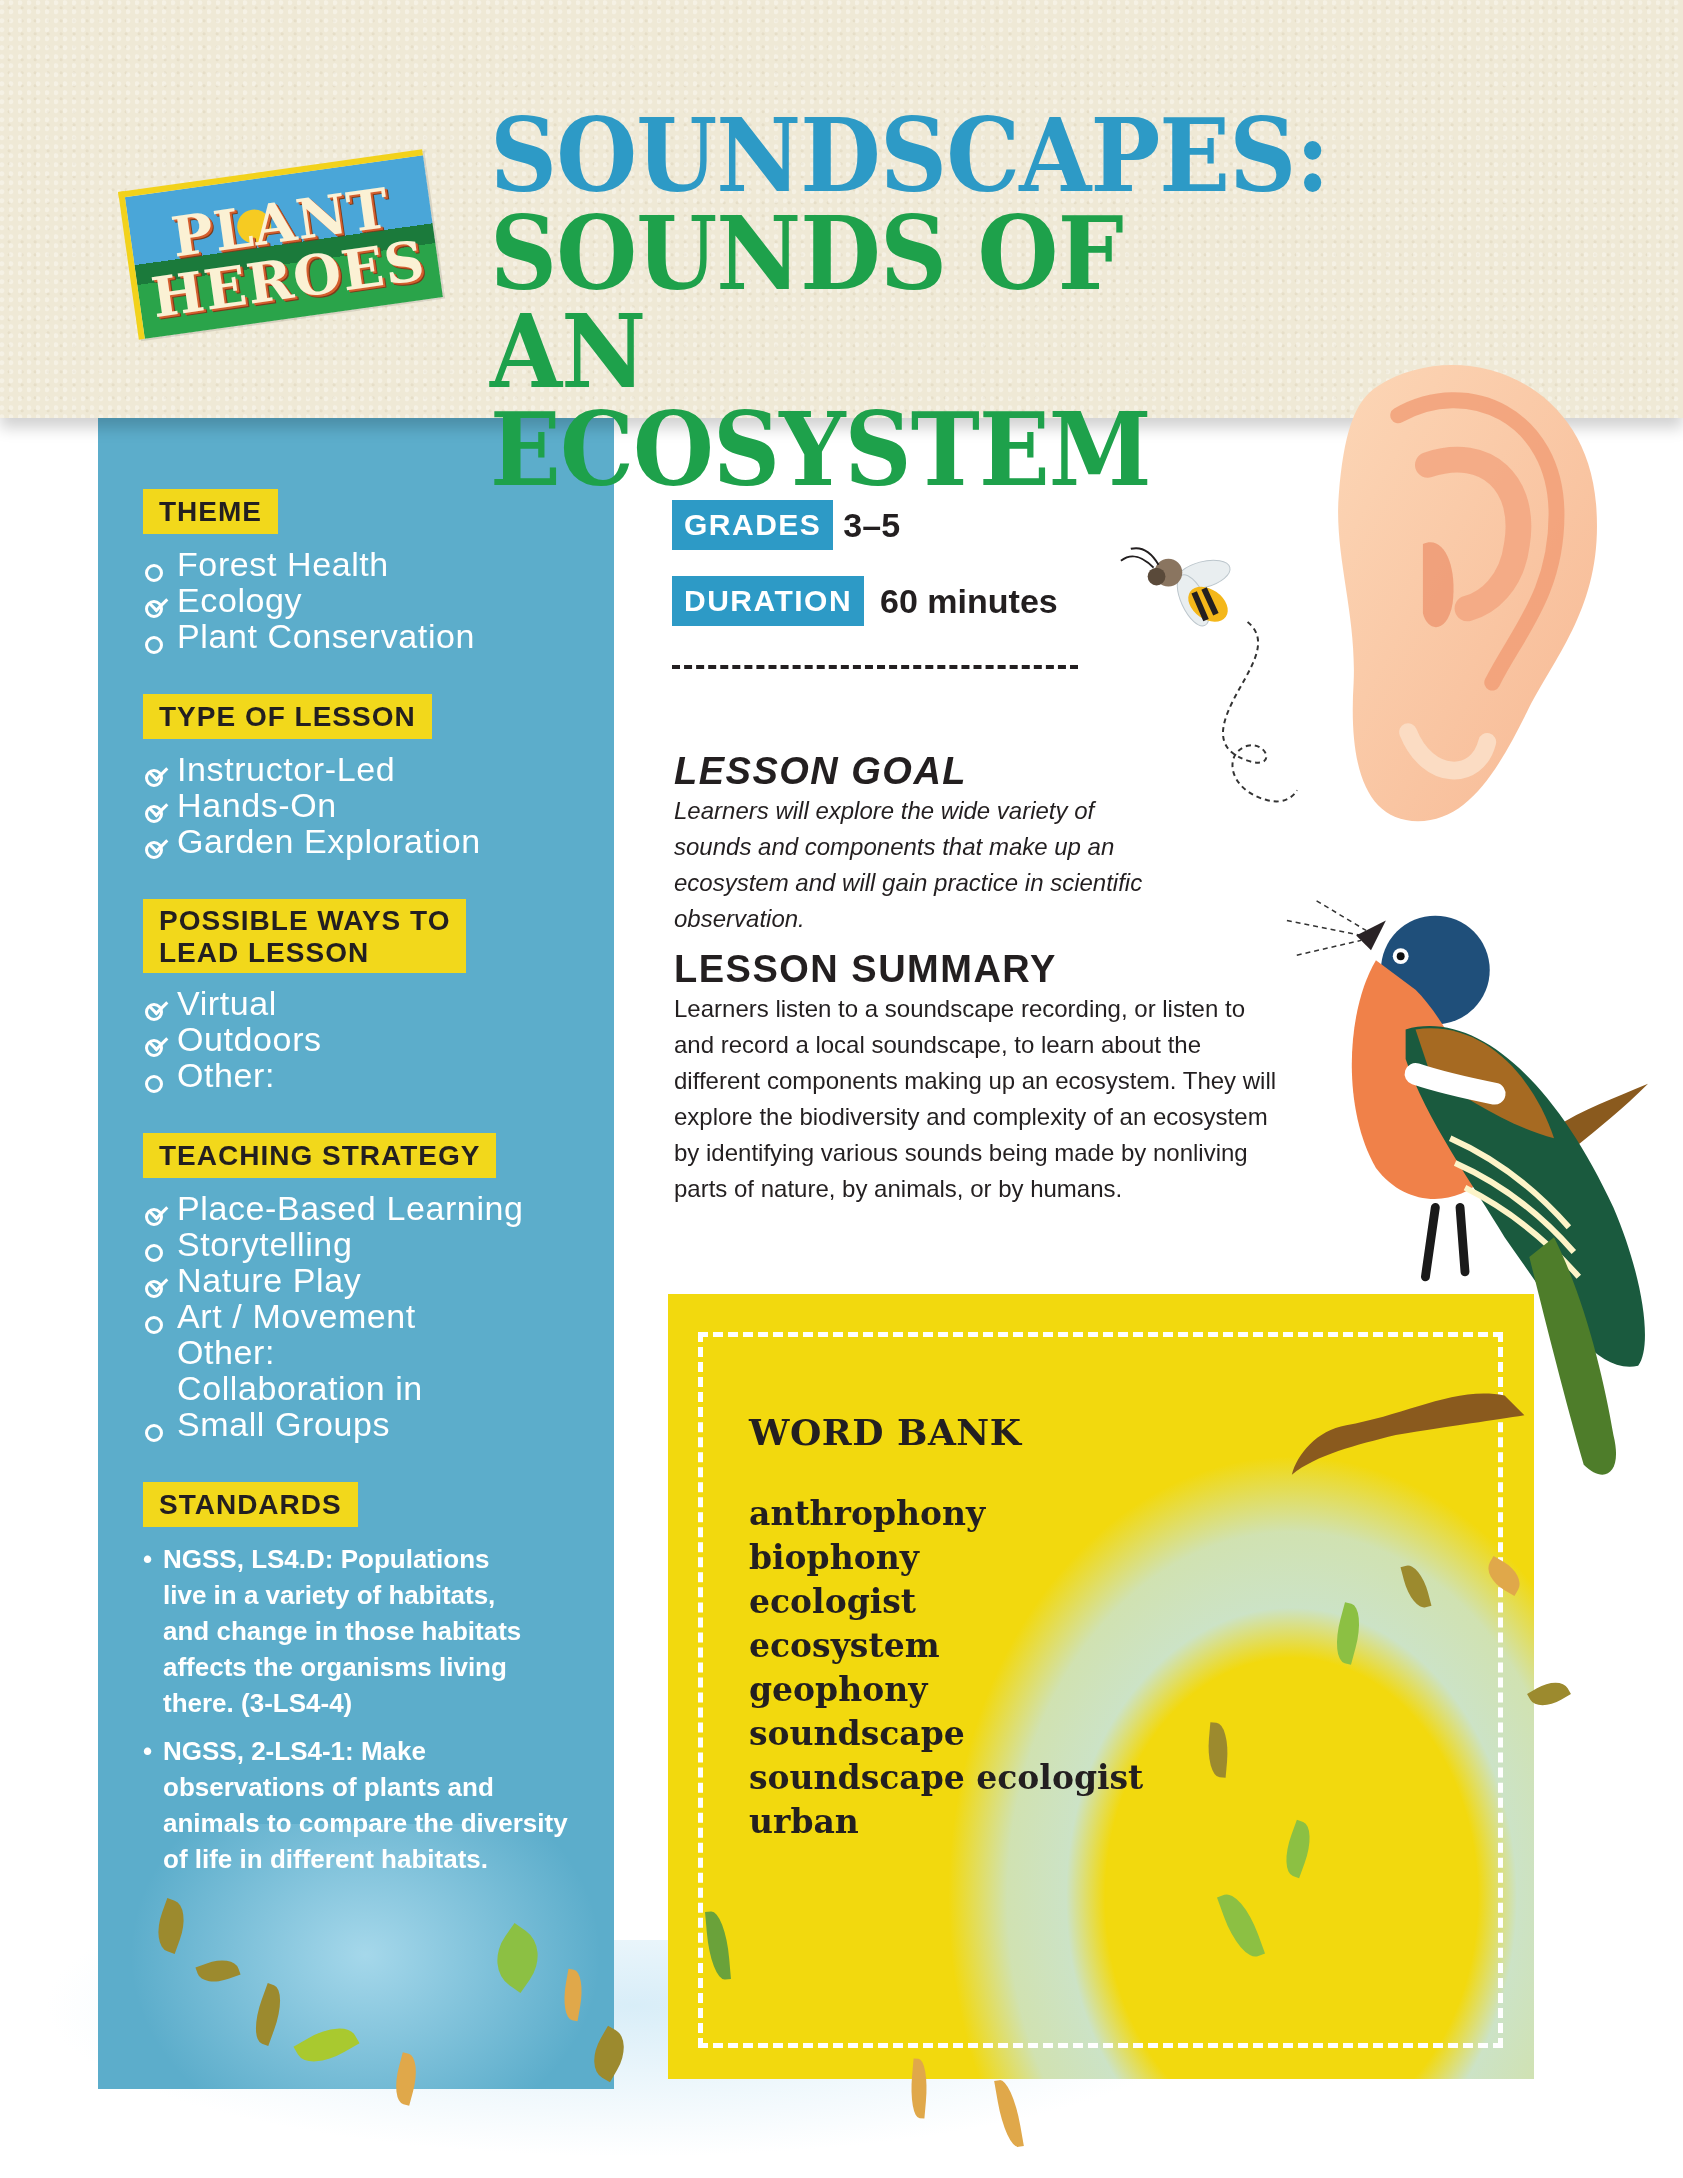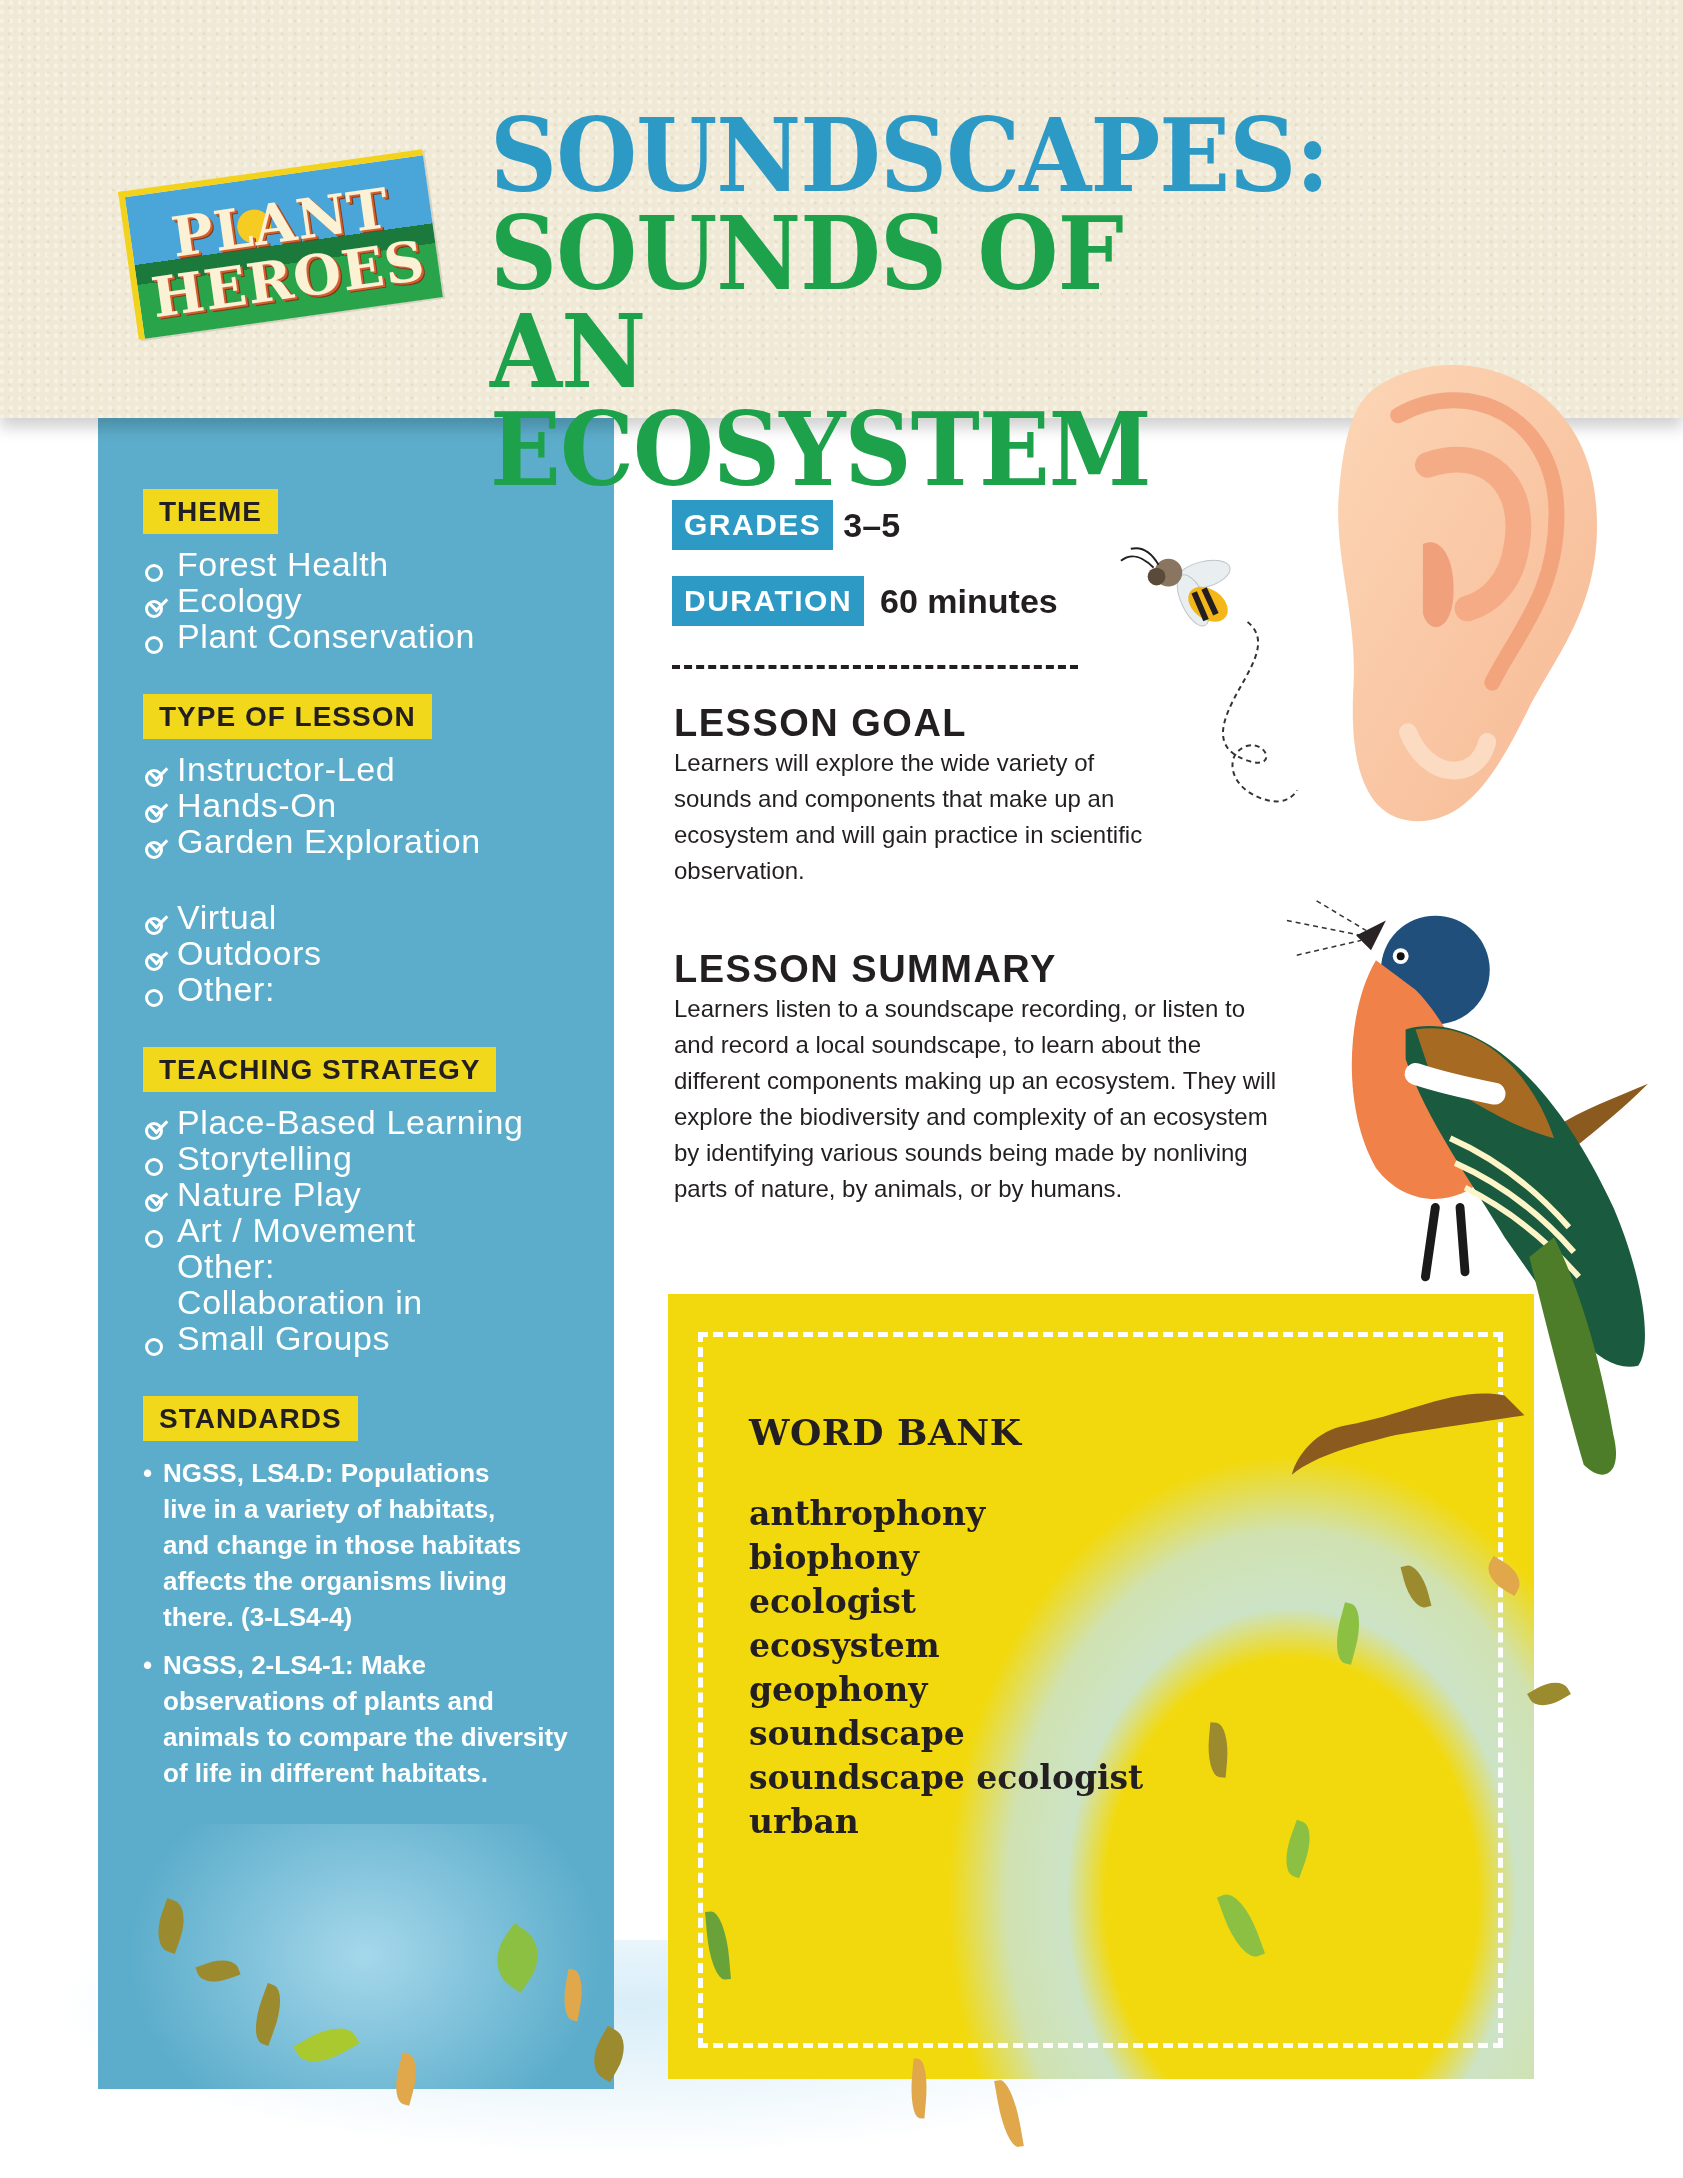--- a/index.html
+++ b/index.html
@@ -97,21 +97,21 @@
   .divider {
     position: absolute; left: 672px; top: 665px; width: 406px; height: 0;
     border-top: 4px dashed #231f20;
   }
 
   .section { position: absolute; left: 674px; width: 614px; }
   .section h2 {
     font-weight: 700; font-size: 38px; letter-spacing: 1.5px; line-height: 44px; color: #231f20;
   }
   .section p { font-size: 24px; line-height: 36px; color: #231f20; }
-  .goal { top: 701px; width: 475px; }
+  .goal { top: 749px; width: 475px; font-style: italic; }
   .summary { top: 947px; width: 604px; }
 
   
   .bee { position: absolute; left: 1099px; top: 533px; width: 218px; height: 287px; z-index: 4; }
   
   .bird { position: absolute; left: 1257px; top: 881px; width: 416px; height: 653px; z-index: 5; }
 
   
   .wordbank {
     position: absolute; left: 668px; top: 1294px; width: 866px; height: 785px;
@@ -209,20 +209,24 @@
           <span>Hands-On</span>
         </li>
       <li>
           <span class="box checked"></span>
           <span>Garden Exploration</span>
         </li>
     </ul>
   </div>
 
   <div class="sb-section">
+    <div class="tag two-line">
+      <span>POSSIBLE WAYS TO</span>
+      <span>LEAD LESSON</span>
+    </div>
     <ul class="sb-list">
       <li>
           <span class="box checked"></span>
           <span>Virtual</span>
         </li>
       <li>
           <span class="box checked"></span>
           <span>Outdoors</span>
         </li>
       <li>

